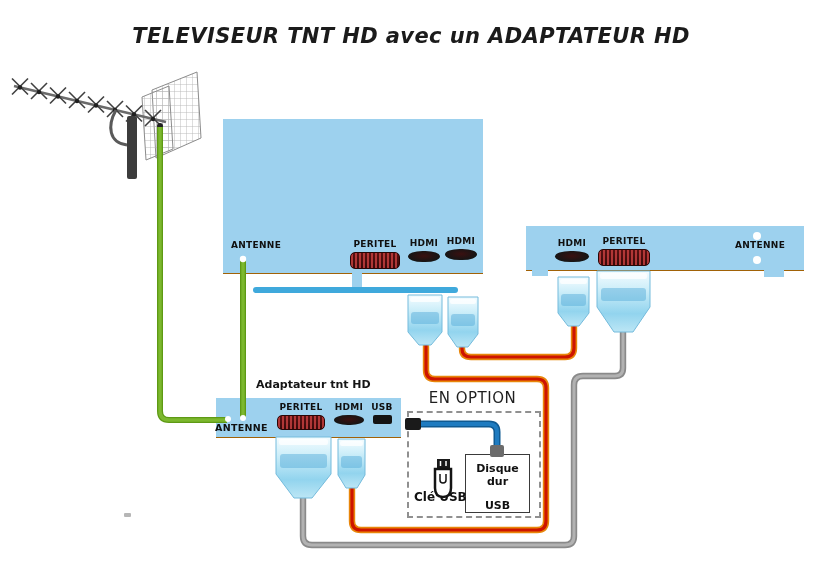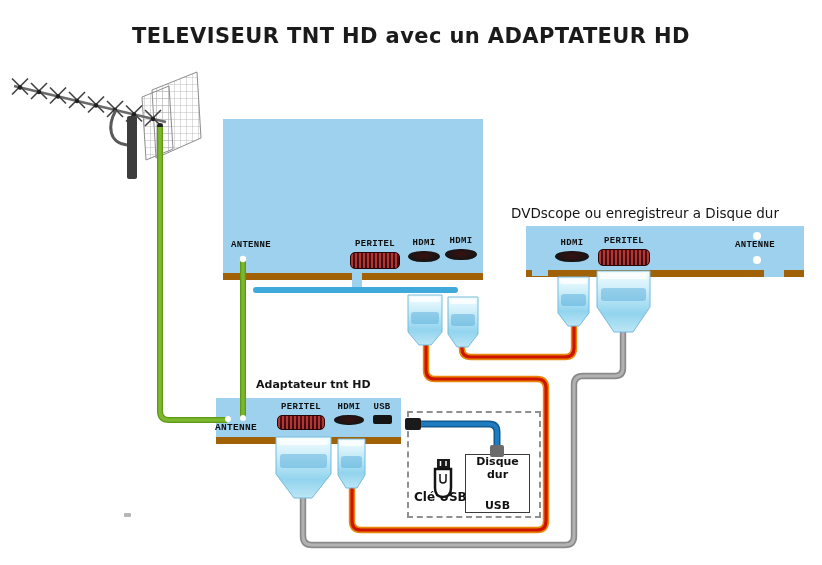--- a/index.html
+++ b/index.html
@@ -1,23 +1,23 @@
 <!DOCTYPE html>
 <html><head>
 <meta charset="utf-8">
 <style>
   html,body{margin:0;padding:0;background:#fff;}
   .stage{position:relative;width:822px;height:565px;background:#FFFFFF;overflow:hidden;
          font-family:"DejaVu Sans", sans-serif;}
   :root{--box-blue:#9DD1EE;--stand-blue:#3FA9DC;}
 
   .title{position:absolute;left:0;right:0;top:24px;text-align:center;
-         font-size:21px;font-weight:bold;color:#1B1B1B;letter-spacing:.4px;}
-
-  .box{position:absolute;background:var(--box-blue);border-bottom:7px solid #a16207;font-family:Liberation Mono, monospace;}
+         font-size:21px;font-weight:bold;color:#1B1B1B;letter-spacing:.4px;font-style:italic;}
+
+  .box{position:absolute;background:var(--box-blue);border-bottom:1px solid #a16207;}
   .tv{left:223px;top:119px;width:260px;height:154px;}
   .dvd{left:526px;top:226px;width:278px;height:44px;}
   .adapter{left:216px;top:398px;width:185px;height:39px;}
 
   .lbl{font-size:9px;font-weight:bold;color:#101010;letter-spacing:.3px;white-space:nowrap;}
   .pgroup{position:absolute;text-align:center;}
   .pgroup .lbl{display:block;margin-bottom:3px;}
 
   .peritel-port{height:15px;border-radius:5px;border:1px solid #2A0606;
      background:repeating-linear-gradient(90deg, rgba(195,62,62,.85) 0 2px, rgba(0,0,0,0) 2px 4px),
@@ -30,21 +30,21 @@
   .dvd-caption{left:511px;top:205px;font-size:13.5px;}
   .adapter-caption{left:256px;top:378px;font-size:11px;font-weight:bold;text-align:right;}
   .option-caption{left:407px;top:389px;width:131px;text-align:center;font-size:15px;letter-spacing:.5px;color:#1F1F1F;}
 
   .stand-neck{position:absolute;left:352px;top:272px;width:10px;height:16px;background:var(--box-blue);}
   .stand-bar{position:absolute;left:253px;top:287px;width:205px;height:6px;background:var(--stand-blue);border-radius:3px;}
   .foot{position:absolute;background:var(--box-blue);}
 
   .dashed-box{position:absolute;left:407px;top:411px;width:130px;height:103px;border:2px dashed #909090;}
   .disk-box{position:absolute;left:465px;top:454px;width:63px;height:57px;background:#fff;border:1.5px solid #3A3A3A;
-            display:flex;flex-direction:column;align-items:center;justify-content:space-between;gap:3px;
+            display:flex;flex-direction:column;align-items:center;justify-content:flex-end;gap:11px;
             font-size:11px;font-weight:600;color:#111;text-align:center;}
   .usbkey-caption{position:absolute;left:414px;top:490px;font-size:12px;font-weight:600;color:#111;}
 
   .tiny-mark{position:absolute;left:124px;top:513px;width:7px;height:4px;background:#A9A9A9;border-radius:1px;opacity:.85;}
 
   svg.overlay{position:absolute;left:0;top:0;pointer-events:none;z-index:5;}
 </style>
 </head>
 <body>
 
@@ -63,21 +63,20 @@
       <div class="hdmi-port"></div>
     </div>
     <div class="pgroup" style="left:222px;top:117px;width:32px;">
       <span class="lbl">HDMI</span>
       <div class="hdmi-port"></div>
     </div>
   </div>
   <div class="stand-neck"></div>
   <div class="stand-bar"></div>
 
-  <div class="caption dvd-caption">DVDscope ou enregistreur a Disque dur</div>
   <div class="box dvd">
     <div class="pgroup" style="left:29px;top:12px;width:34px;">
       <span class="lbl">HDMI</span>
       <div class="hdmi-port"></div>
     </div>
     <div class="pgroup" style="left:72px;top:10px;width:52px;">
       <span class="lbl">PERITEL</span>
       <div class="peritel-port"></div>
     </div>
     <div class="lbl" style="position:absolute;left:209px;top:14px;">ANTENNE</div>
@@ -95,20 +94,21 @@
       <span class="lbl">HDMI</span>
       <div class="hdmi-port" style="height:10px;"></div>
     </div>
     <div class="pgroup" style="left:155px;top:4px;width:22px;">
       <span class="lbl">USB</span>
       <div class="usb-port" style="width:19px;margin:2px auto 0;"></div>
     </div>
     <div class="lbl" style="position:absolute;left:-1px;top:24px;font-size:9.5px;">ANTENNE</div>
   </div>
 
+  <div class="caption option-caption">EN OPTION</div>
   <div class="dashed-box"></div>
   <div class="disk-box">
     <span>Disque dur</span>
     <span>USB</span>
   </div>
   <div class="usbkey-caption">Clé USB</div>
 
   <div class="tiny-mark"></div>
 
   <svg class="overlay" width="822" height="565" viewBox="0 0 822 565">

